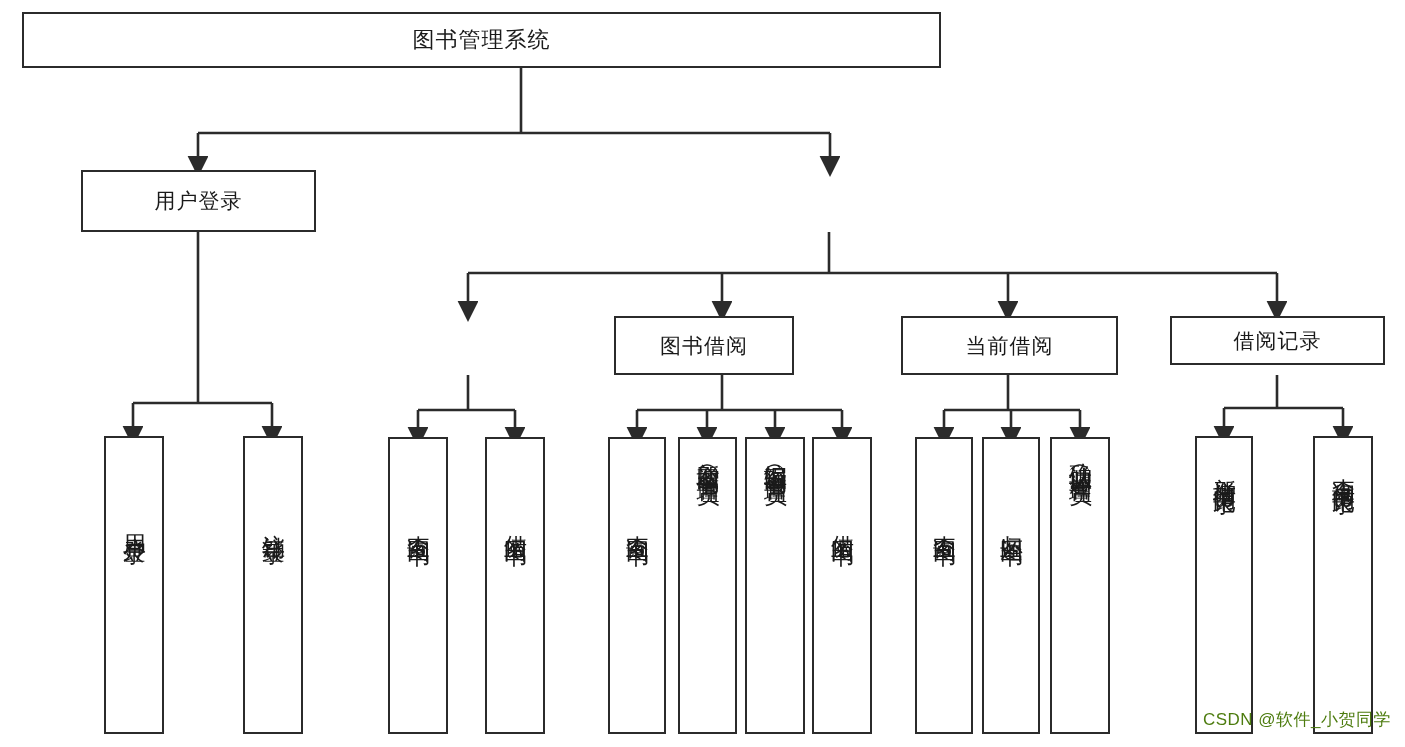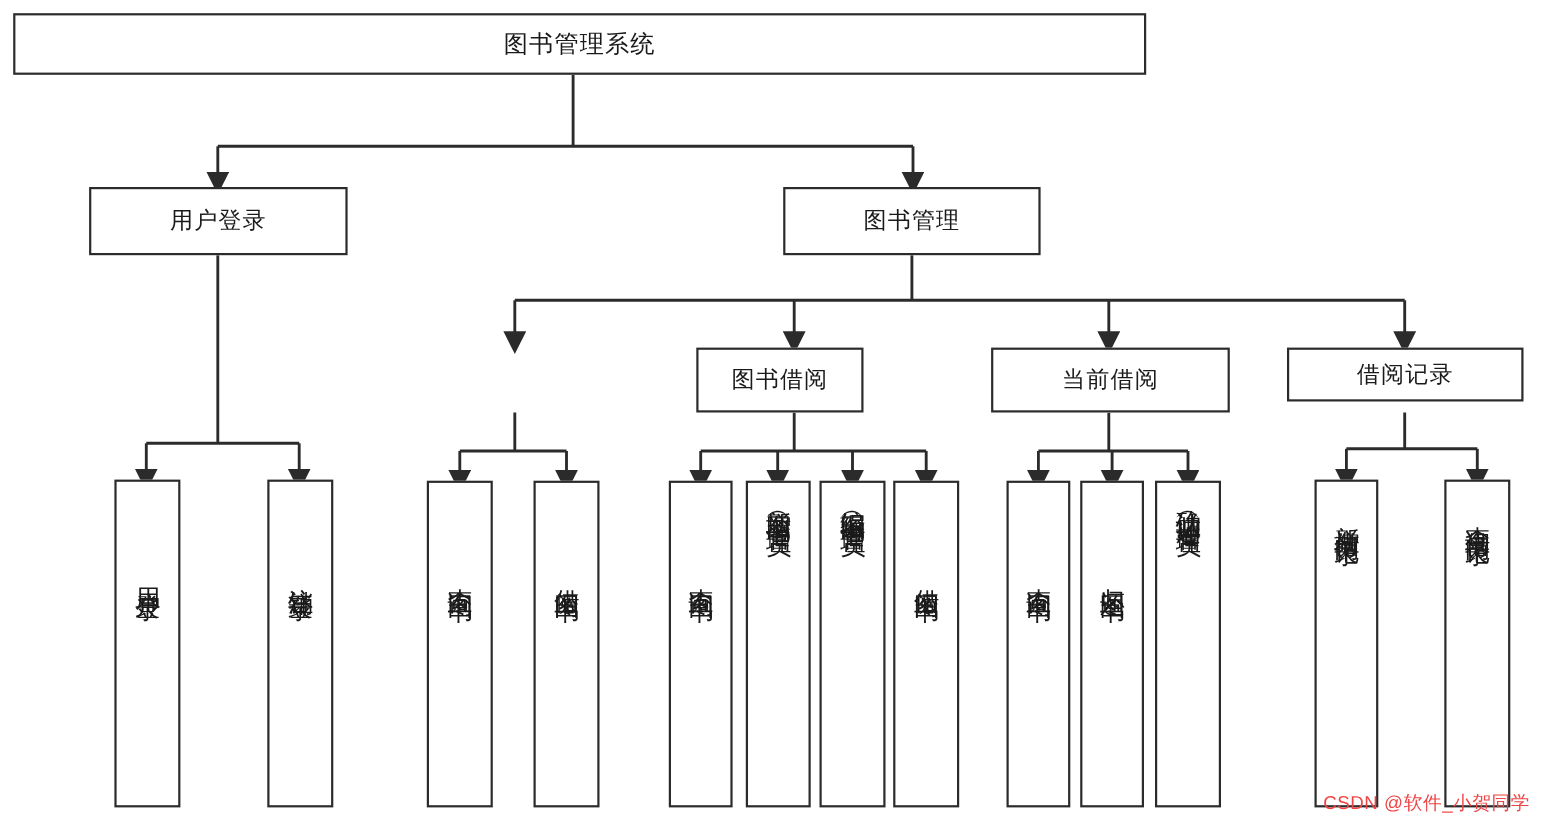--- a/index.html
+++ b/index.html
@@ -63,23 +63,23 @@
   }
   .leaf.pad-small .vtext {
     margin-top: 6px;
   }
   .leaf.pad-tiny .vtext {
     margin-top: 22px;
   }
   .watermark {
     position: absolute;
     right: 14px;
-    bottom: 6px;
+    bottom: 16px;
     font-size: 17px;
-    color: #ef4444;
+    color: #4d7c0f;
     letter-spacing: 0.5px;
     white-space: nowrap;
     user-select: none;
   }
 </style>
 </head>
 <body>
 
 <div id="canvas">
 
@@ -126,34 +126,31 @@
       <path d="M1011,410 L1011,431" marker-end="url(#arr)"></path>
       <path d="M1080,410 L1080,431" marker-end="url(#arr)"></path>
 
       <path d="M1277,375 L1277,408"></path>
       <path d="M1224,408 L1343,408"></path>
       <path d="M1224,408 L1224,430" marker-end="url(#arr)"></path>
       <path d="M1343,408 L1343,430" marker-end="url(#arr)"></path>
     </g>
   </svg>
 
-  <div class="node root horiz" style="left:12px; top:12px; width:1030px; height:56px;">
+  <div class="node root horiz" style="left:22px; top:12px; width:919px; height:56px;">
     <span>图书管理系统</span>
   </div>
 
   <div class="node horiz" style="left:81px; top:170px; width:235px; height:62px;">
     <span>用户登录</span>
   </div>
 
-  <div class="node horiz" style="left:712px; top:170px; width:234px; height:62px;">
-    <span>图书管理</span>
-  </div>
-
-
-  <div class="node horiz" style="left:633px; top:316px; width:152px; height:59px;text-align:center;">
+
+
+  <div class="node horiz" style="left:614px; top:316px; width:180px; height:59px;text-align:center;">
     <span>图书借阅</span>
   </div>
 
   <div class="node horiz" style="left:901px; top:316px; width:217px; height:59px;text-align:right;">
     <span>当前借阅</span>
   </div>
 
   <div class="node horiz" style="left:1170px; top:316px; width:215px; height:49px;">
     <span>借阅记录</span>
   </div>

